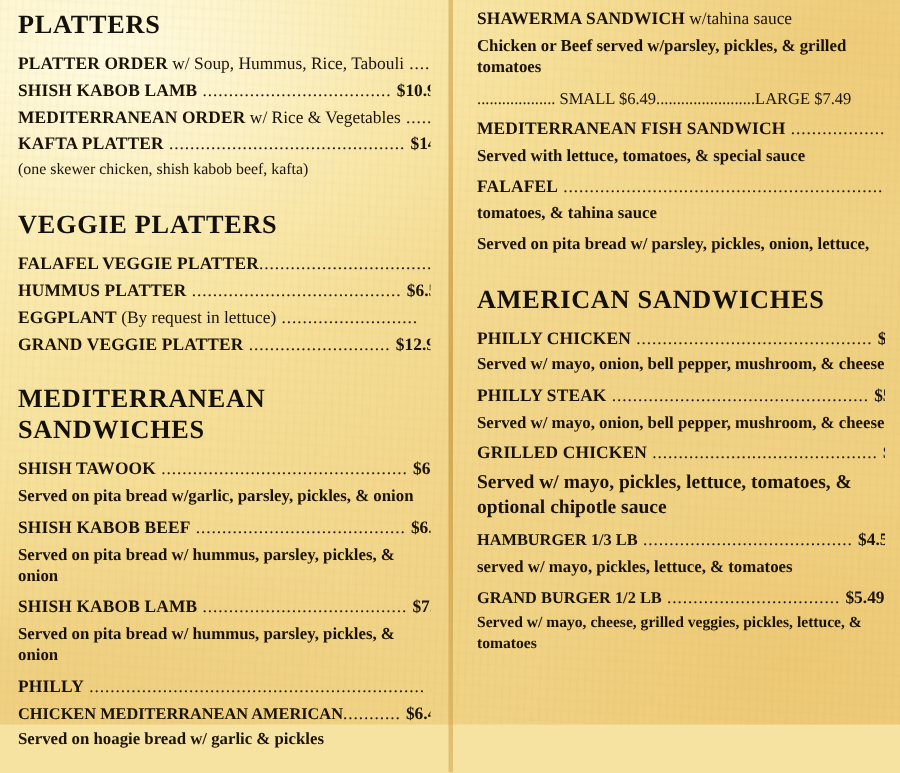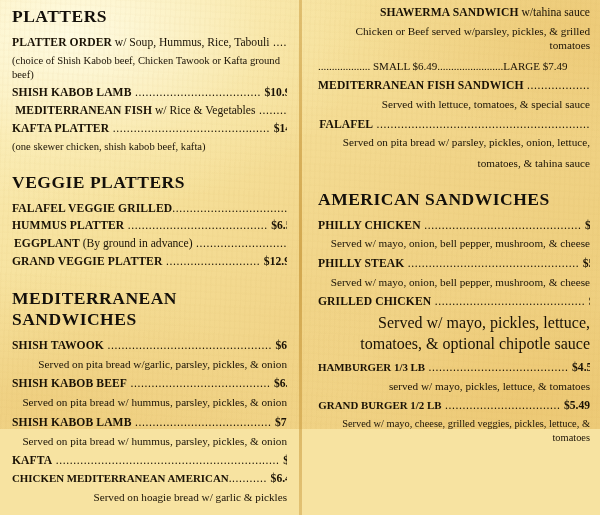--- a/index.html
+++ b/index.html
@@ -9,21 +9,21 @@
   body {
     width: 600px;
     height: 515px;
     font-family: "Liberation Serif", serif;
     background: #f7e3a1;
     overflow: hidden;
   }
   .menu {
     position: relative;
     width: 600px;
-    height: 429px;
+    height: 483px;
     background:
       radial-gradient(ellipse 70% 60% at 12% 8%, rgba(255,252,228,0.95) 0%, rgba(255,248,210,0.25) 45%, rgba(255,244,190,0) 70%),
       radial-gradient(ellipse 60% 50% at 88% 92%, rgba(236,196,110,0.55) 0%, rgba(244,214,140,0.2) 50%, rgba(250,230,170,0) 75%),
       radial-gradient(ellipse 50% 40% at 95% 5%, rgba(232,190,100,0.45) 0%, rgba(245,218,145,0) 70%),
       radial-gradient(ellipse 55% 45% at 5% 95%, rgba(230,186,96,0.4) 0%, rgba(245,218,145,0) 70%),
       linear-gradient(135deg, #fbeeb8 0%, #f6e09a 35%, #f1d488 60%, #eccb78 100%);
     box-sizing: border-box;
   }
   .grain {
     position: absolute;
@@ -66,21 +66,20 @@
     margin: 0 0 9px 0;
     color: #14100a;
   }
   h2.section.sp { margin-top: 18px; }
   .item {
     font-size: 11.6px;
     line-height: 1.28;
     margin: 0 0 3px 0;
     white-space: nowrap;
     overflow: hidden;
-    text-align: right;
   }
   .item .nm {
     font-weight: bold;
     letter-spacing: .1px;
   }
   .item .nm-sm {
     font-weight: bold;
     font-size: 10.9px;
   }
   .item .reg {
@@ -90,22 +89,21 @@
     font-weight: normal;
     letter-spacing: .6px;
   }
   .price {
     font-weight: bold;
   }
   .desc {
     font-size: 11.2px;
     line-height: 1.3;
     margin: 0 0 6px 0;
-    font-weight: normal;
-    text-align: right;
+    font-weight: bold;
   }
   .note {
     font-size: 10.6px;
     line-height: 1.3;
     margin: 0 0 5px 0;
   }
   .two-price {
     font-size: 11px;
     line-height: 1.3;
     margin: 0 0 6px 0;
@@ -115,62 +113,61 @@
 <body>
 
 <div class="menu">
   <div class="grain"></div>
   <div class="divider"></div>
 
   <div class="col col-left">
 
     <h2 class="section">PLATTERS</h2>
     <p class="item"><span class="nm">PLATTER ORDER</span><span class="reg"> w/ Soup, Hummus, Rice, Tabouli</span><span class="dots"> ....... </span></p>
-    <p class="note">(choice of Shish Kabob beef, Chicken Tawook or Kafta ground beef)</p>
     <p class="item"><span class="nm">SHISH KABOB LAMB</span><span class="reg"></span><span class="dots"> .................................... </span><span class="price">$10.99</span></p>
-    <p class="item"><span class="nm">MEDITERRANEAN FISH</span><span class="reg"> w/ Rice &amp; Vegetables</span><span class="dots"> ........ </span></p>
+    <p class="item"><span class="nm">MEDITERRANEAN ORDER</span><span class="reg"> w/ Rice &amp; Vegetables</span><span class="dots"> ........ </span></p>
     <p class="item"><span class="nm">KAFTA PLATTER</span><span class="reg"></span><span class="dots"> ............................................. </span><span class="price">$14.99</span></p>
     <p class="note">(one skewer chicken, shish kabob beef, kafta)</p>
 
     <h2 class="section sp">VEGGIE PLATTERS</h2>
-    <p class="item"><span class="nm">FALAFEL VEGGIE GRILLED</span><span class="reg"></span><span class="dots">................................. </span></p>
+    <p class="item"><span class="nm">FALAFEL VEGGIE PLATTER</span><span class="reg"></span><span class="dots">................................. </span></p>
     <p class="item"><span class="nm">HUMMUS PLATTER</span><span class="reg"></span><span class="dots"> ........................................ </span><span class="price">$6.50</span></p>
-    <p class="item"><span class="nm">EGGPLANT</span><span class="reg"> (By ground in advance)</span><span class="dots"> .......................... </span></p>
+    <p class="item"><span class="nm">EGGPLANT</span><span class="reg"> (By request in lettuce)</span><span class="dots"> .......................... </span></p>
     <p class="item"><span class="nm">GRAND VEGGIE PLATTER</span><span class="reg"></span><span class="dots"> ........................... </span><span class="price">$12.99</span></p>
 
     <h2 class="section sp">MEDITERRANEAN SANDWICHES</h2>
     <p class="item"><span class="nm">SHISH TAWOOK</span><span class="dots"> ............................................... </span><span class="price">$6.49</span></p>
     <p class="desc">Served on pita bread w/garlic, parsley, pickles, &amp; onion</p>
     <p class="item"><span class="nm">SHISH KABOB BEEF</span><span class="dots"> ........................................ </span><span class="price">$6.49</span></p>
     <p class="desc">Served on pita bread w/ hummus, parsley, pickles, &amp; onion</p>
     <p class="item"><span class="nm">SHISH KABOB LAMB</span><span class="dots"> ....................................... </span><span class="price">$7.49</span></p>
     <p class="desc">Served on pita bread w/ hummus, parsley, pickles, &amp; onion</p>
-    <p class="item"><span class="nm">KAFTA</span><span class="dots"> ................................................................ </span><span class="price">$6.49</span></p>
+    <p class="item"><span class="nm">PHILLY</span><span class="dots"> ................................................................ </span><span class="price">$6.49</span></p>
     <p class="item"><span class="nm-sm">CHICKEN MEDITERRANEAN AMERICAN</span><span class="dots">........... </span><span class="price">$6.49</span></p>
     <p class="desc">Served on hoagie bread w/ garlic &amp; pickles</p>
 
   </div>
 
   <div class="col col-right">
 
     <p class="item"><span class="nm">SHAWERMA SANDWICH</span><span class="reg"> w/tahina sauce</span></p>
     <p class="desc">Chicken or Beef served w/parsley, pickles, &amp; grilled tomatoes</p>
     <p class="two-price">................... SMALL $6.49........................LARGE $7.49</p>
     <p class="item"><span class="nm">MEDITERRANEAN FISH SANDWICH</span><span class="dots"> .................. </span></p>
     <p class="desc">Served with lettuce, tomatoes, &amp; special sauce</p>
     <p class="item"><span class="nm">FALAFEL</span><span class="dots"> ............................................................. </span></p>
+    <p class="desc">tomatoes, &amp; tahina sauce</p>
     <p class="desc">Served on pita bread w/ parsley, pickles, onion, lettuce,</p>
-    <p class="desc">tomatoes, &amp; tahina sauce</p>
 
     <h2 class="section sp">AMERICAN SANDWICHES</h2>
     <p class="item"><span class="nm">PHILLY CHICKEN</span><span class="dots"> ............................................. </span><span class="price">$5.99</span></p>
     <p class="desc">Served w/ mayo, onion, bell pepper, mushroom, &amp; cheese</p>
     <p class="item"><span class="nm">PHILLY STEAK</span><span class="dots"> ................................................. </span><span class="price">$5.99</span></p>
     <p class="desc">Served w/ mayo, onion, bell pepper, mushroom, &amp; cheese</p>
     <p class="item"><span class="nm">GRILLED CHICKEN</span><span class="dots"> ........................................... </span><span class="price">$5.99</span></p>
-    <p class="desc" style="font-size:16px">Served w/ mayo, pickles, lettuce, tomatoes, &amp; optional chipotle sauce</p>
+    <p class="desc" style="font-size:13px">Served w/ mayo, pickles, lettuce, tomatoes, &amp; optional chipotle sauce</p>
     <p class="item"><span class="nm-sm">HAMBURGER 1/3 LB</span><span class="dots"> ........................................ </span><span class="price">$4.50</span></p>
     <p class="desc">served w/ mayo, pickles, lettuce, &amp; tomatoes</p>
     <p class="item"><span class="nm-sm">GRAND BURGER 1/2 LB</span><span class="dots"> ................................. </span><span class="price">$5.49</span></p>
     <p class="desc" style="font-size:10.4px">Served w/ mayo, cheese, grilled veggies, pickles, lettuce, &amp; tomatoes</p>
 
   </div>
 </div>
 
 </body></html>

